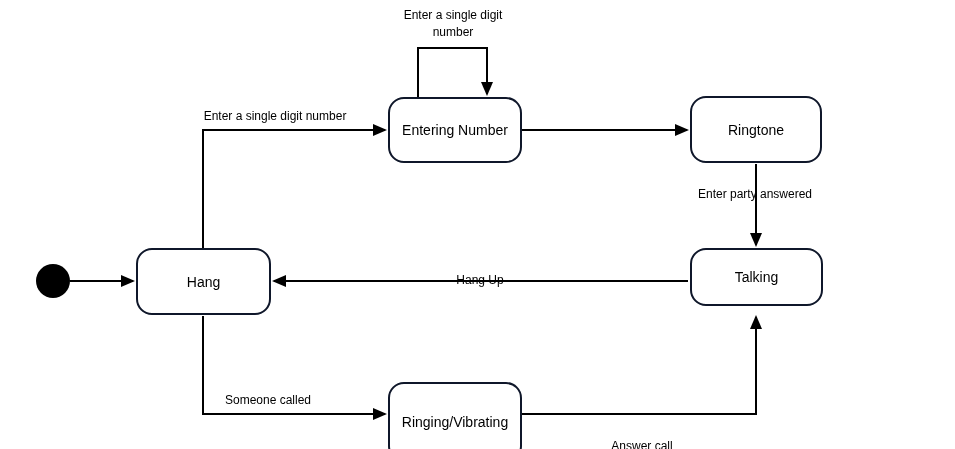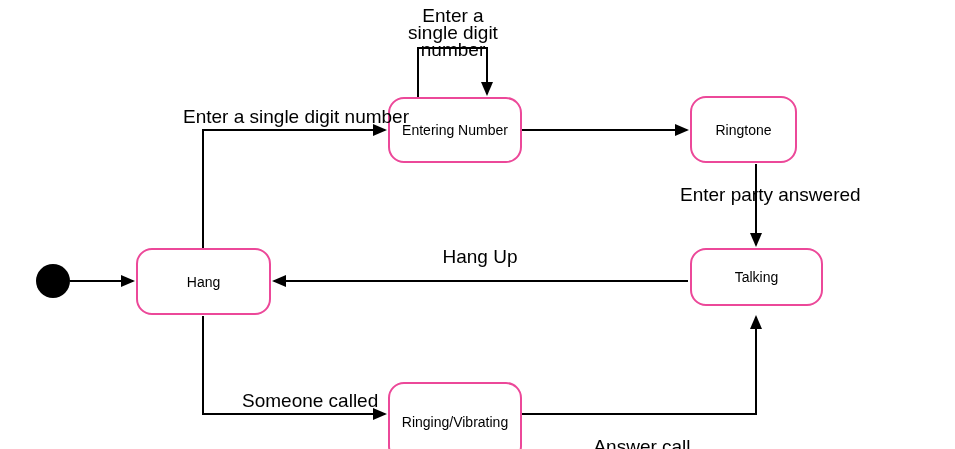--- a/index.html
+++ b/index.html
@@ -17,62 +17,62 @@
     overflow: hidden;
   }
   #edges {
     position: absolute;
     left: 0; top: 0;
     width: 955px; height: 449px;
   }
   .state {
     position: absolute;
     box-sizing: border-box;
-    border: 2px solid #ec4899;
+    border: 2px solid #0f172a;
     border-radius: 16px;
     background: #ffffff;
     display: flex;
     align-items: center;
     justify-content: center;
     font-size: 14px;
     text-align: center;
     z-index: 2;
   }
   .initial-dot {
     position: absolute;
     width: 34px; height: 34px;
     border-radius: 50%;
     background: #000000;
     z-index: 2;
   }
   .edge-label {
     position: absolute;
-    font-size: 19px;
+    font-size: 12px;
     line-height: 17px;
     text-align: center;
     z-index: 3;
     white-space: nowrap;
   }
   .edge-label.wrap {
     white-space: normal;
   }
   
   #state-idle            { left:136px; top:248px; width:135px; height:67px; }
   #state-entering-number { left:388px; top: 97px; width:134px; height:66px; }
-  #state-ringtone        { left:690px; top: 96px; width:107px; height:67px; }
+  #state-ringtone        { left:690px; top: 96px; width:132px; height:67px; }
   #state-talking         { left:690px; top:248px; width:133px; height:58px; }
   #state-ringing         { left:388px; top:382px; width:134px; height:80px; }
   #initial-state         { left: 36px; top:264px; }
   
   #label-self-loop   { left:401px; top:  7px; width:104px; }
   #label-enter-left  { left:183px; top:108px; width:184px; }
   #label-finish      { left:544px; top:109px; width:104px; }
   #label-answered    { left:680px; top:186px; width:150px; }
-  #label-hangup      { left:438px; top:248px; width: 84px; }
-  #label-someone     { left:242px; top:392px; width:114px;text-align:center; }
+  #label-hangup      { left:438px; top:272px; width: 84px; }
+  #label-someone     { left:211px; top:392px; width:114px;text-align:center; }
   #label-answer      { left:593px; top:393px; width: 98px; margin-top: 45px; }
   .edge-path {
     fill: none;
     stroke: #000000;
     stroke-width: 2;
   }
 </style>
 </head>
 <body>
 

